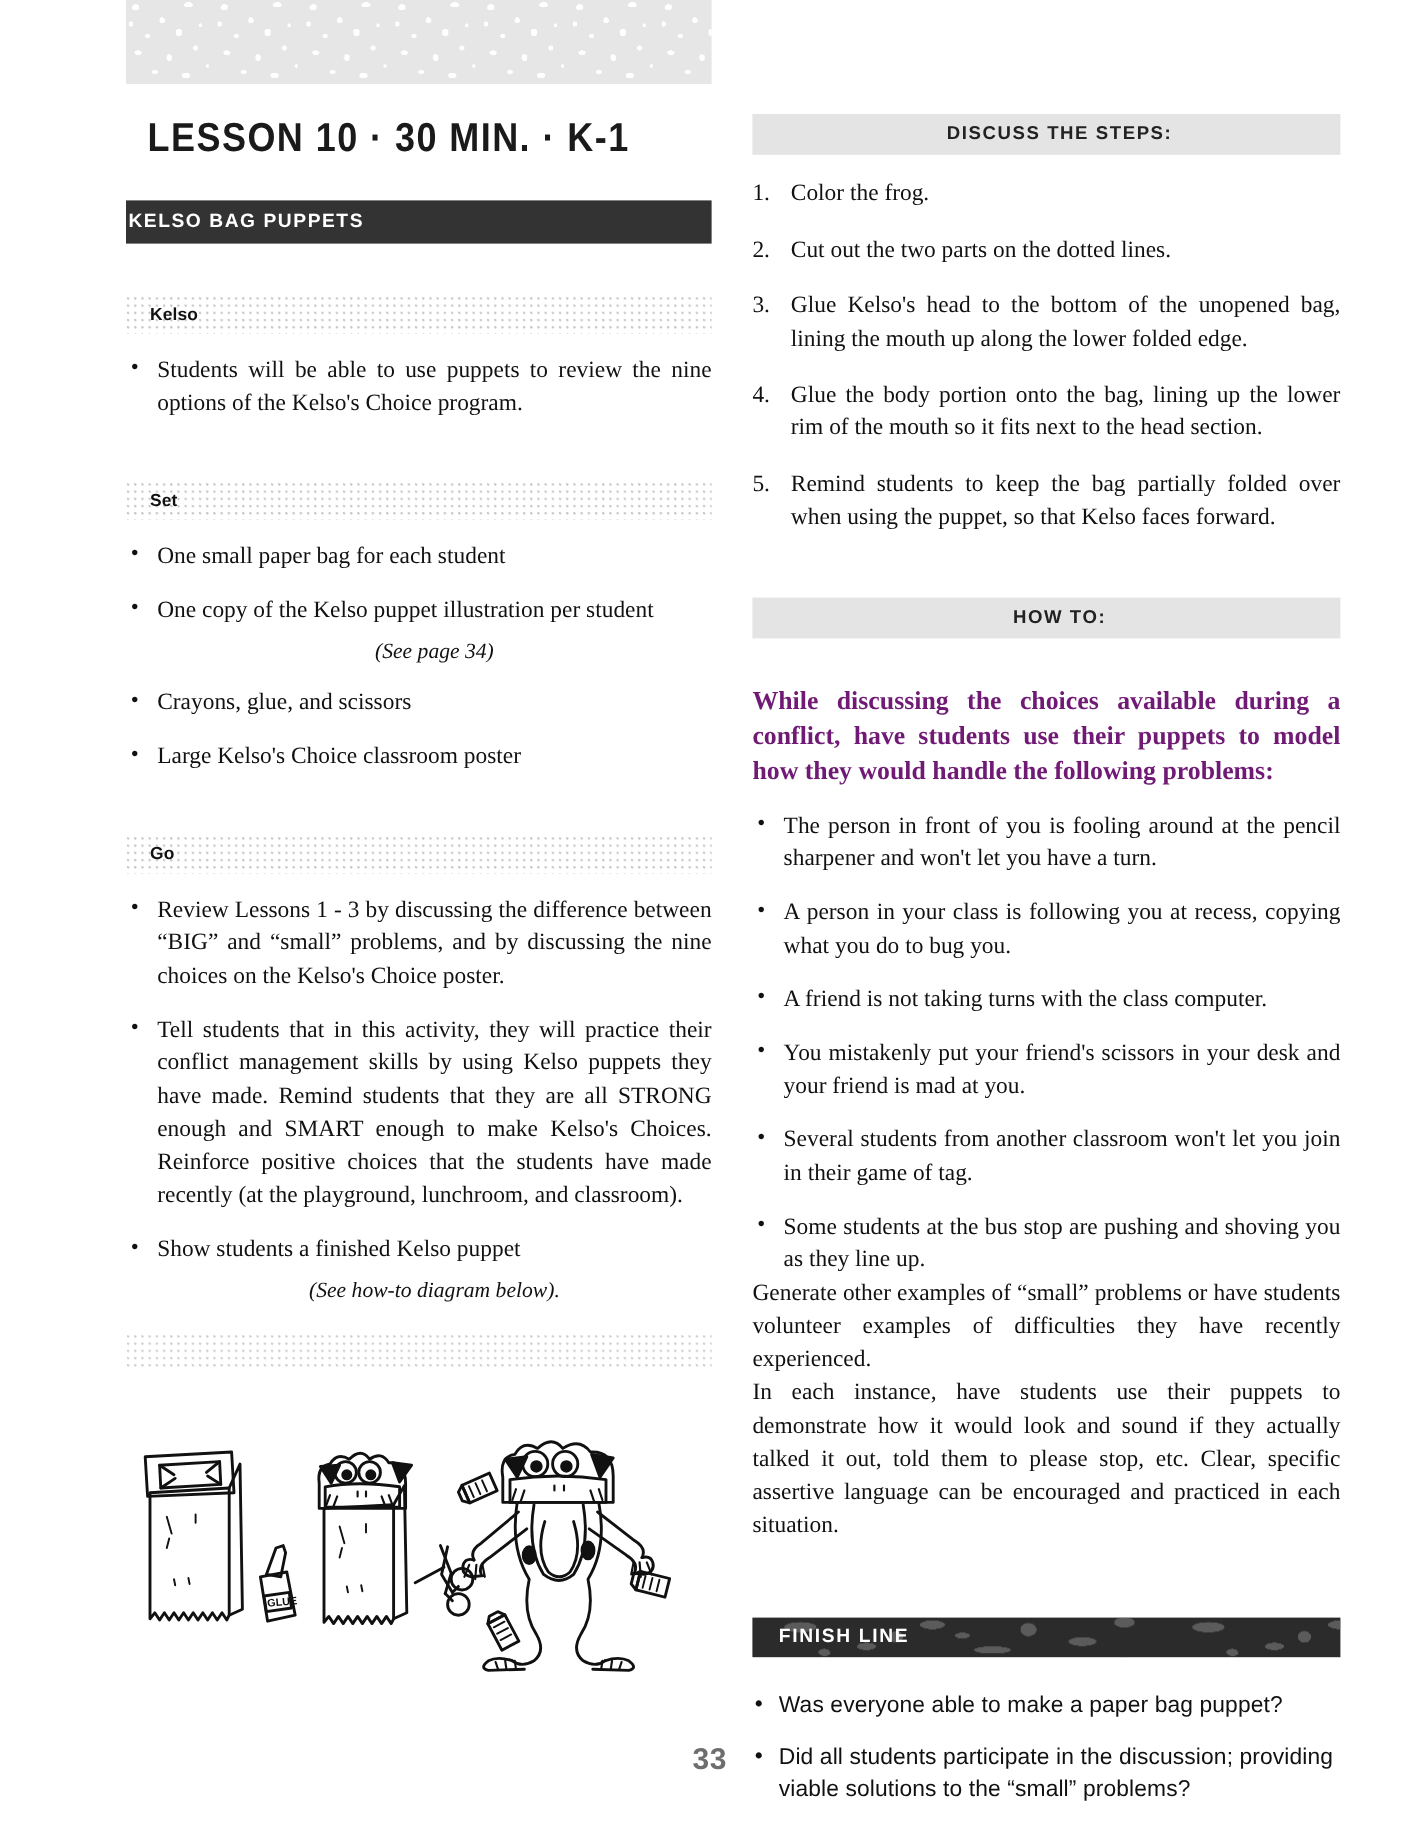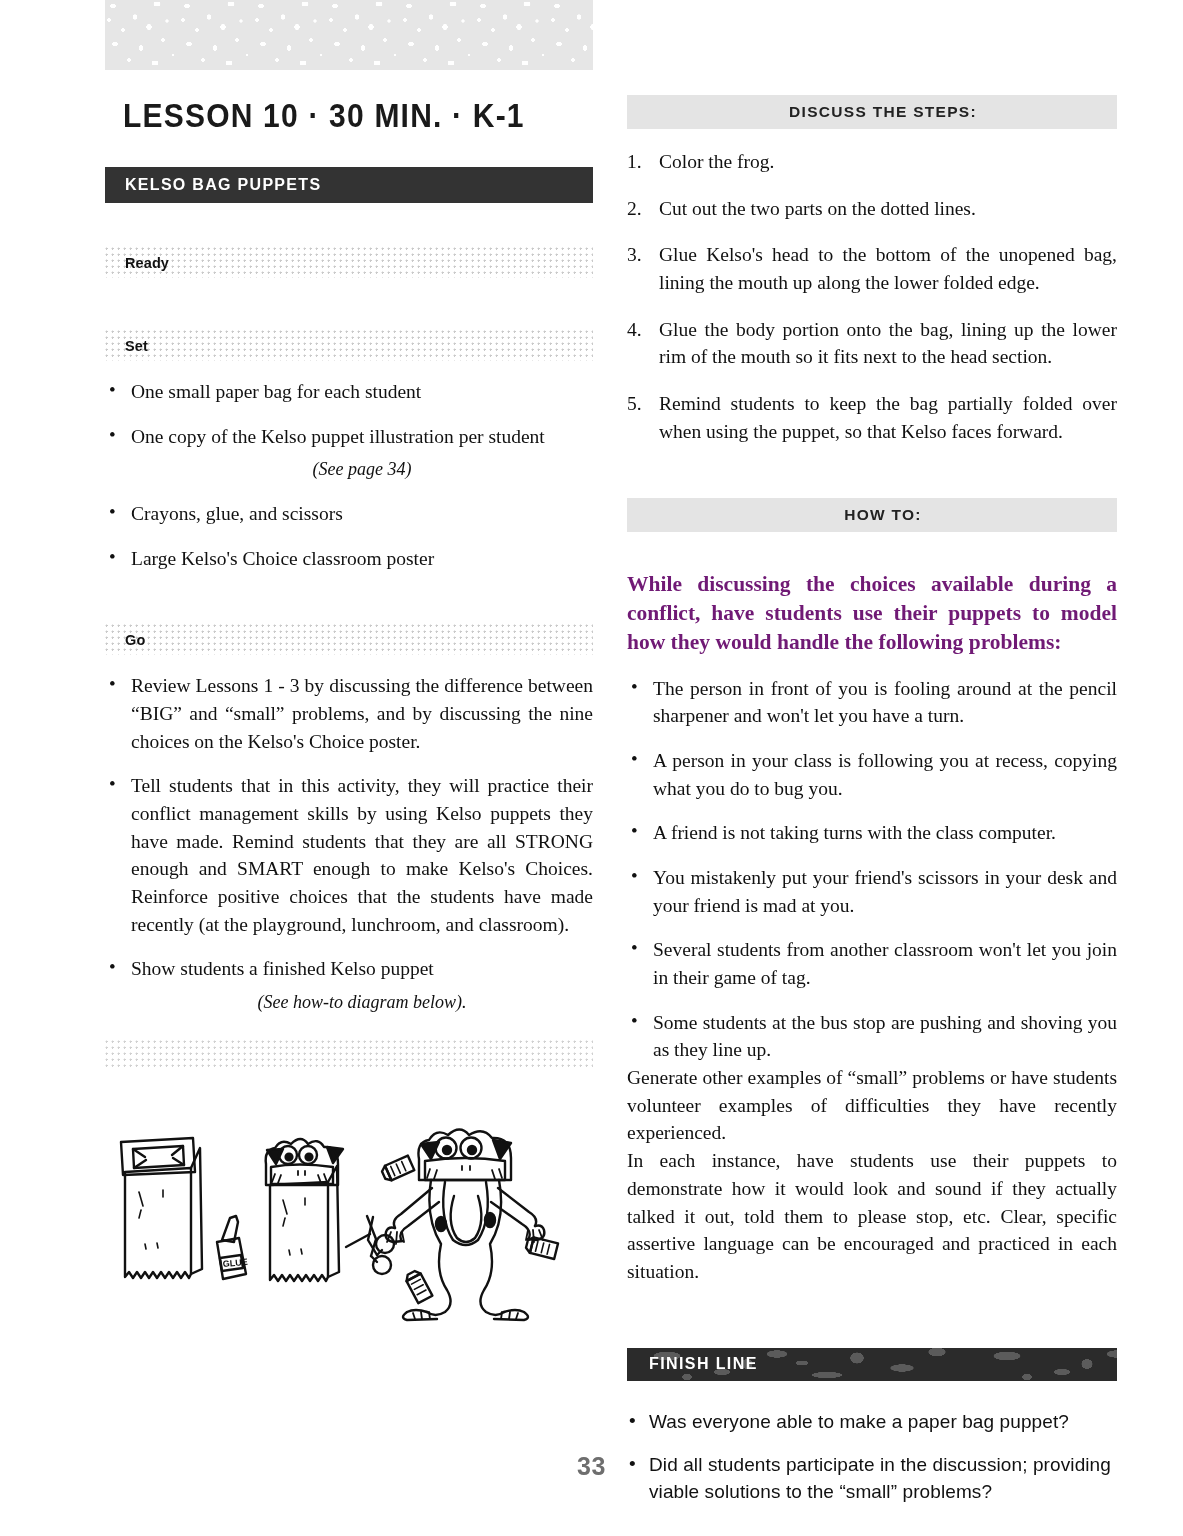--- a/index.html
+++ b/index.html
@@ -69,21 +69,21 @@
     transform-origin: left bottom;
   }
 
   
   .bar-dark {
     background: #333333;
     height: 36px;
     margin-top: 32px;
     display: flex;
     align-items: center;
-    padding-left: 20px;
+    padding-left: 2px;
   }
   .bar-dark .bar-label {
     font-family: "Liberation Sans", sans-serif;
     font-weight: bold;
     font-size: 16px;
     letter-spacing: 1.3px;
     color: #ffffff;
   }
 
   
@@ -267,22 +267,25 @@
 
   <h1 id="lesson-title">LESSON 10 · 30 MIN. · K-1</h1>
 
   <div class="bar-dark">
     <span class="bar-label">KELSO BAG PUPPETS</span>
   </div>
 
   
   <div style="height:44px"></div>
   <div class="bar-dot">
-    <span class="bar-label">Ready</span>
-  </div>
+    <span class="bar-label">Kelso</span>
+  </div>
+  <ul class="bullets body-text">
+    <li>Students will be able to use puppets to review the nine options of the Kelso's Choice program.</li>
+  </ul>
 
   
   <div class="section-gap-lg"></div>
   <div class="bar-dot">
     <span class="bar-label">Set</span>
   </div>
   <ul class="bullets body-text">
     <li>One small paper bag for each student</li>
     <li>
       <span>One copy of the Kelso puppet illustration per student</span>

